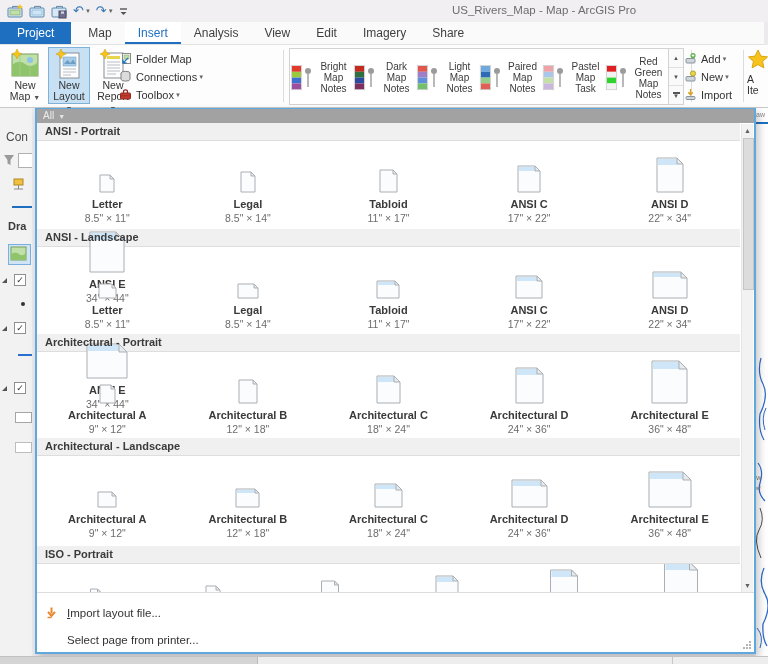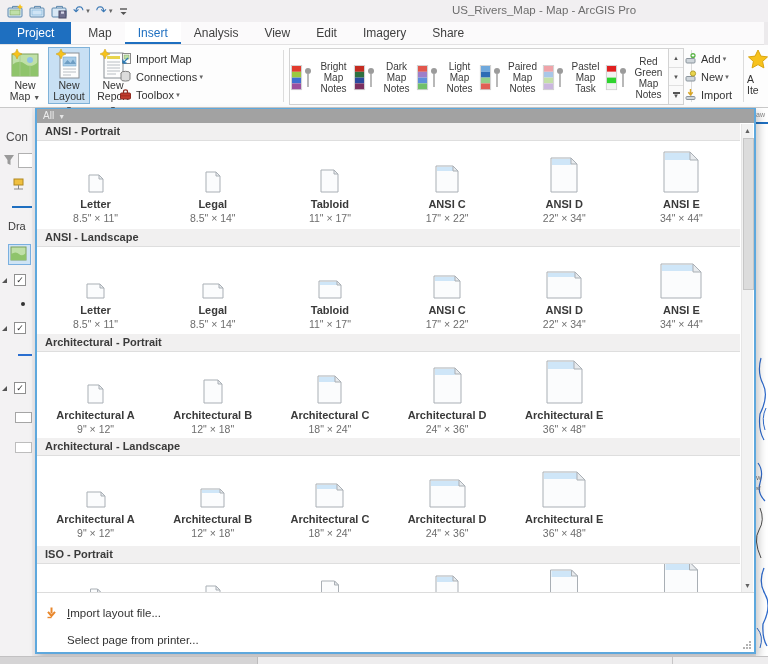--- a/index.html
+++ b/index.html
@@ -72,21 +72,21 @@
 
   
   #dropdown{position:absolute;left:35px;top:108px;width:721px;height:546px;background:#ffffff;
             border:2px solid #5ea8dd;border-top-width:1px;box-sizing:border-box;
             box-shadow:3px 4px 8px rgba(0,0,0,.22);}
   #filterbar{height:14px;background:#a2a2a2;color:#ededed;font-size:10px;line-height:14px;padding-left:6px;}
   #filterbar .fb-arrow{font-size:7px;margin-left:4px;color:#e5e5e5;}
   #scrollarea{height:469px;overflow:hidden;padding-right:14px;position:relative;}
   .sec-h{height:17px;background:#f1f0f0;border-bottom:1px solid #dedede;font-weight:bold;
          font-size:11px;color:#3b3b3b;line-height:17px;padding-left:8px;box-sizing:content-box;}
-  .size-row{display:grid;grid-template-columns:repeat(6,1fr);box-sizing:border-box;padding-top:4px;}
+  .size-row{display:grid;grid-template-columns:repeat(5,1fr);box-sizing:border-box;padding-top:4px;}
   .size-cell{display:flex;flex-direction:column;align-items:center;}
   .size-cell .iconwrap{height:48px;display:flex;align-items:flex-end;justify-content:center;margin-bottom:5px;}
   .size-name{font-size:11px;font-weight:bold;color:#3a3a3a;line-height:13px;white-space:nowrap;}
   .size-dim{font-size:10.5px;color:#6d6d6d;line-height:13px;margin-top:1px;white-space:nowrap;}
   .partial-row{position:relative;height:28px;display:grid;grid-template-columns:repeat(6,1fr);overflow:hidden;}
   .partial-cell{position:relative;}
   .partial-cell svg{position:absolute;left:50%;transform:translateX(-50%);}
 
   #ddmenu{border-top:1px solid #dcdcdc;padding-top:2px;background:#ffffff;}
   .dd-mi{height:19px;display:flex;align-items:center;font-size:11.5px;color:#333;margin-top:8px;}
@@ -205,21 +205,21 @@
       </div>
     <div id="smallcol1" class="small-col">
         <div class="small-btn">
           <span class="sicon">
             <svg width="13" height="13">
               <rect x="3.5" y="1.5" width="8" height="10" fill="#fdfdfd" stroke="#8a8a8a"></rect>
               <rect x="5" y="3" width="5" height="4" fill="#bfe0a8" stroke="#7ca05e" stroke-width="0.5"></rect>
               <path d="M9 6 L4 11 M4 11 h3.5 M4 11 v-3.5" stroke="#2a7ab5" stroke-width="1.3" fill="none"></path>
             </svg>
           </span>
-          <span>Import Map</span>
+          <span>Folder Map</span>
         </div>
         <div class="small-btn">
           <span class="sicon">
             <svg width="13" height="13">
               <ellipse cx="6.5" cy="3.2" rx="4.5" ry="1.9" fill="#dcdcdc" stroke="#808080"></ellipse>
               <path d="M2 3.2 v6 a4.5 1.9 0 0 0 9 0 v-6" fill="#dcdcdc" stroke="#808080"></path>
             </svg>
           </span>
           <span>Connections</span>
           <span class="dd-mini">▼</span>
@@ -378,21 +378,21 @@
     <span class="cp-text" style="left:6px;top:22px;">Con</span>
     <svg class="abs" style="left:3px;top:46px;" width="12" height="12">
       <path d="M1 1 h10 L7.5 6 v5 l-3 -1.5 V6 Z" fill="#9a9a9a"></path>
     </svg>
     <div class="cp-box" style="left:18px;top:45px;width:20px;height:15px;"></div>
     <svg class="abs" style="left:12px;top:70px;" width="14" height="14">
       <rect x="2" y="1" width="9" height="6" fill="#f0c040" stroke="#b08820"></rect>
       <path d="M6.5 7 v4 M2 11 h9" stroke="#8a8a8a" fill="none"></path>
     </svg>
     <div class="abs" style="left:12px;top:98px;width:23px;height:2px;background:#1e6fc0;"></div>
-    <span class="cp-text" style="left:8px;top:112px;font-size:11px;font-weight:normal;color:#3a3a3a;">Dra</span>
+    <span class="cp-text" style="left:8px;top:112px;font-size:11px;font-weight:bold;color:#3a3a3a;">Dra</span>
     <div class="abs" style="left:8px;top:136px;width:21px;height:19px;background:#cfe4f5;border:1px solid #7ab0e0;">
       <svg width="19" height="17">
           <rect x="2" y="2" width="15" height="13" fill="#bfe0a8" stroke="#7ca05e"></rect>
           <path d="M2 9 q5 -3 8 0 t7 -1 v7 H2 Z" fill="#8fc46b"></path>
         </svg>
     </div>
     <div class="cp-tri" style="left:2px;top:170px;"></div>
     <div class="cp-check" style="left:14px;top:166px;">✓</div>
     <div class="abs" style="left:21px;top:194px;width:4px;height:4px;border-radius:50%;background:#333;"></div>
     <div class="cp-tri" style="left:2px;top:218px;"></div>

